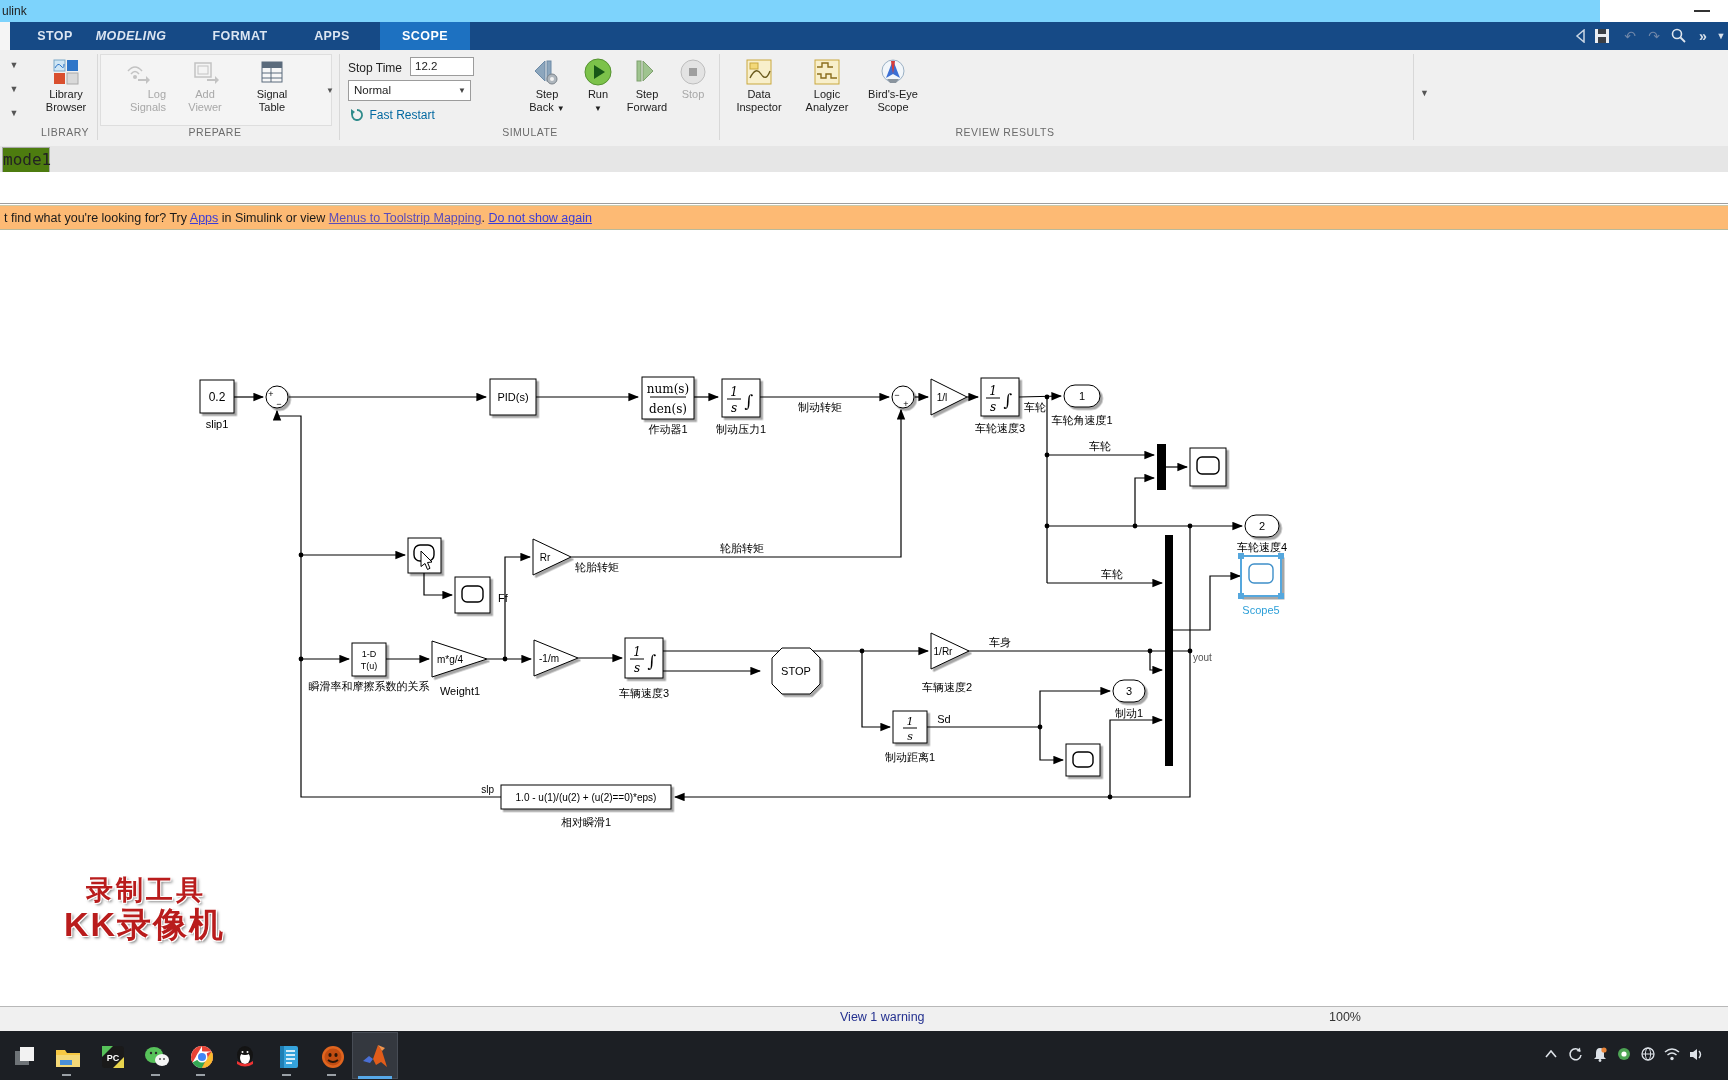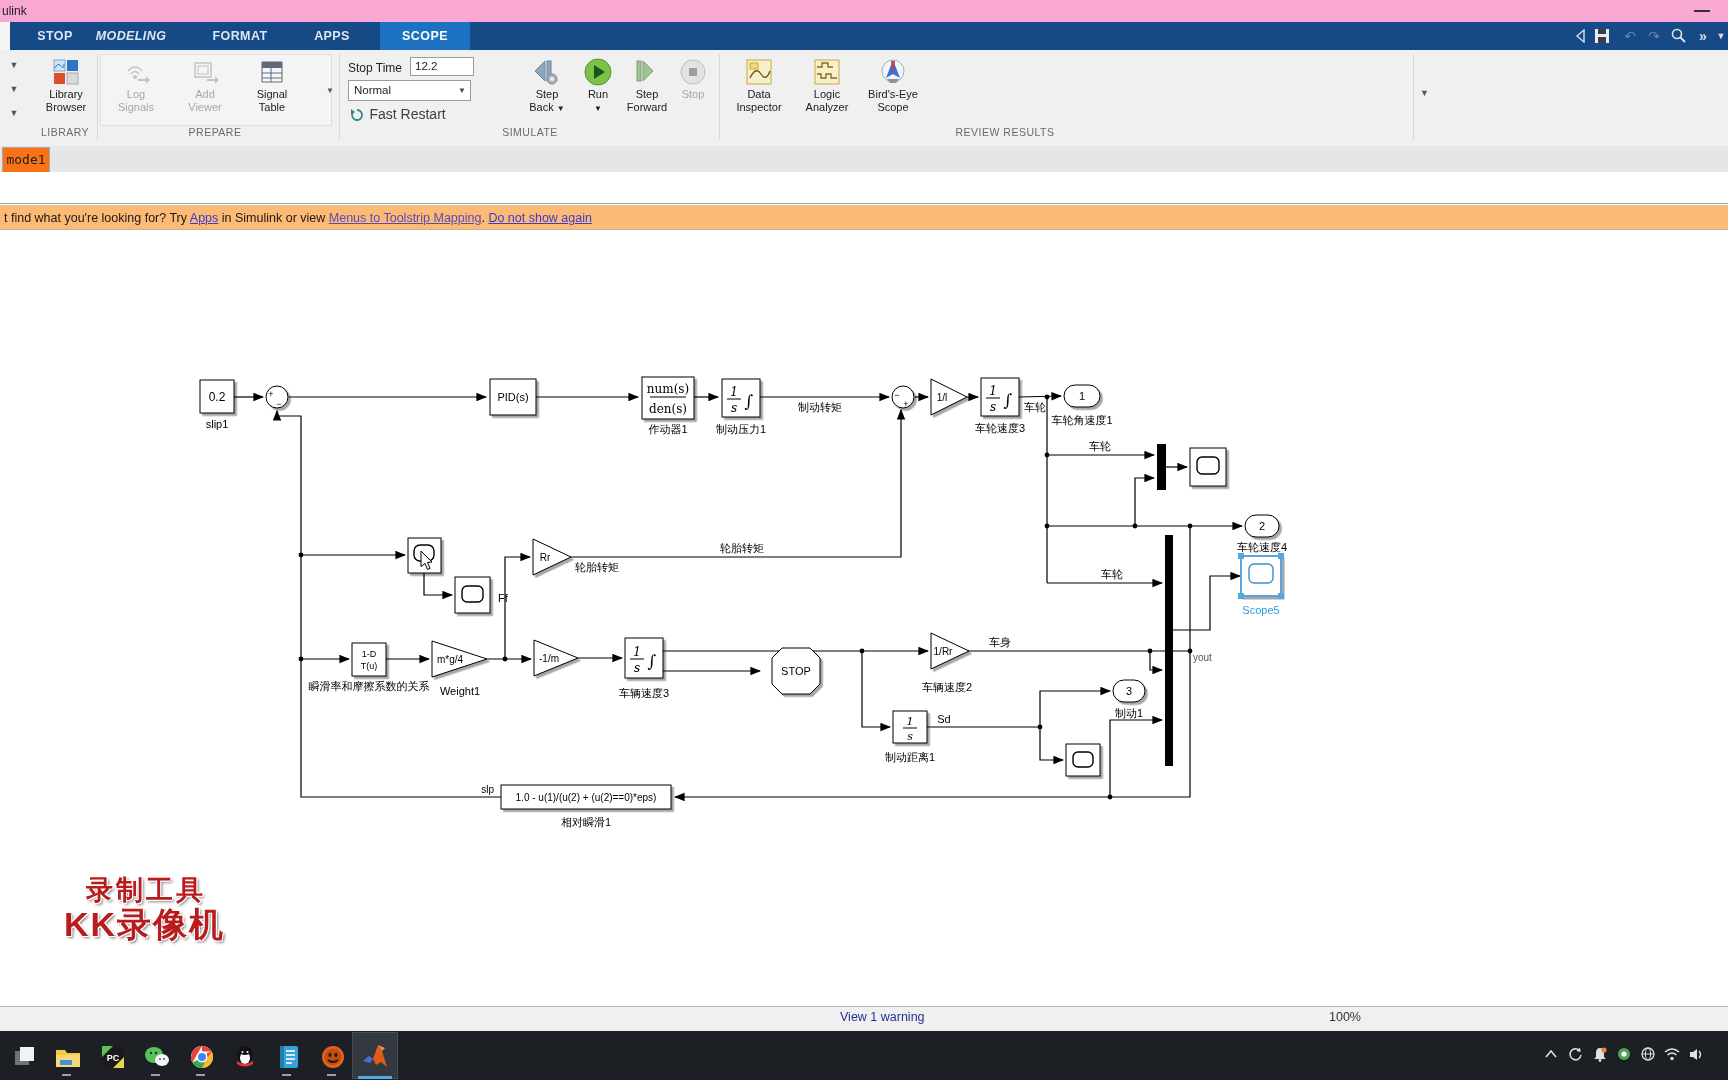--- a/index.html
+++ b/index.html
@@ -1,20 +1,20 @@
 <!DOCTYPE html>
 <html><head>
 <meta charset="utf-8">
 <style>
   html,body{margin:0;padding:0;}
   body{width:1728px;height:1080px;overflow:hidden;position:relative;
        font-family:"Liberation Sans",sans-serif;background:#fff;}
   .abs{position:absolute;}
   
-  #titlebar{left:0;top:0;width:1728px;height:22px;background:#f9a8d4;}
+  #titlebar{left:0;top:0;width:1600px;height:22px;background:#7dd3fc;}
   #title-text{left:2px;top:4px;font-size:12px;color:#222;}
   #min-btn{left:1694px;top:10px;width:16px;height:2px;background:#333;}
   
   #tabband{left:0;top:22px;width:1728px;height:28px;background:#164a86;}
   #tab-notch{left:0;top:22px;width:10px;height:28px;background:#f5f5f5;}
   .rtab{top:22px;height:28px;line-height:28px;text-align:center;color:#dce6f2;
         font-size:12.5px;font-weight:bold;letter-spacing:.4px;}
   .rtab.active{background:#1d71c1;color:#fff;}
   .qa{top:22px;height:28px;line-height:28px;color:#d7e0ea;text-align:center;font-size:14px;}
   
@@ -24,22 +24,22 @@
   .rbtn .ric{height:32px;display:flex;align-items:center;justify-content:center;}
   .rbtn .rlb{font-size:11px;color:#202020;line-height:13px;}
   .rbtn.disabled .rlb{color:#a8a8a8;}
   .grouplabel{top:126px;text-align:center;font-size:10.5px;color:#6b6b6b;letter-spacing:.5px;}
   #prepare-panel{left:100px;top:54px;width:230px;height:70px;background:#f4f4f4;
                  border:1px solid #dedede;}
   .miniarrow{left:6px;width:16px;text-align:center;color:#555;font-size:9px;}
   .field{background:#fff;border:1px solid #9c9c9c;font-size:11.5px;color:#222;}
   
   #doctabbar{left:0;top:146px;width:1728px;height:26px;background:#e6e6e6;border-bottom:1px solid #cfcfcf;}
-  #doctab{left:2px;top:147px;width:46px;height:25px;background:#f97316;border:1px solid #a9a9a9;border-bottom:none;
-          font-family:"DejaVu Sans Mono",monospace;font-size:13px;color:#222;text-align:center;line-height:24px;}
+  #doctab{left:2px;top:147px;width:46px;height:25px;background:#4d7c0f;border:1px solid #a9a9a9;border-bottom:none;
+          font-family:"DejaVu Sans Mono",monospace;font-size:16px;color:#222;text-align:center;line-height:24px;}
   #toolstrip-gap{left:0;top:172px;width:1728px;height:31px;background:#ffffff;}
   #bevel1{left:0;top:203px;width:1728px;height:1px;background:#9e9e9e;}
   #bevel2{left:0;top:204px;width:1728px;height:1px;background:#ffffff;}
   
   #notify{left:0;top:205px;width:1728px;height:25px;background:#fdba74;
           border-top:1px solid #c9c9a8;border-bottom:1px solid #b9b99a;
           font-size:12.5px;color:#1a1a1a;line-height:24px;padding-left:4px;box-sizing:border-box;}
   #notify a{cursor:pointer;text-decoration:underline;}
   .lnk-blue{color:#3b3bd6;}
   .lnk-purple{color:#5b4bb8;}
@@ -121,21 +121,21 @@
       <path d="M2,9 Q5,3 8,7 T11,5" stroke="#2e75c8" fill="none"></path>
       <rect x="14" y="1" width="11" height="11" fill="#2e75c8"></rect>
       <rect x="1" y="14" width="11" height="11" fill="#d94f2e"></rect>
       <rect x="14" y="14" width="11" height="11" fill="#d9d9d9" stroke="#aaa"></rect>
     </svg>
   </div>
   <div class="rlb"><span>Library</span><br><span>Browser</span></div>
 </div>
 <div class="abs grouplabel" style="left:10px;width:110px;">LIBRARY</div>
 
-<div class="abs rbtn disabled" style="left:106px;">
+<div class="abs rbtn disabled" style="left:106px;text-align:right;">
   <div class="ric">
     <svg width="28" height="26" opacity="0.45">
       <path d="M6,12 Q13,4 20,12" fill="none" stroke="#888" stroke-width="1.5"></path>
       <path d="M9,15 Q13,10 17,15" fill="none" stroke="#888" stroke-width="1.5"></path>
       <circle cx="13" cy="18" r="2" fill="#888"></circle>
       <path d="M16,20 L24,20 L24,17 L28,21 L24,25 L24,22 L16,22 Z" fill="#888"></path>
     </svg>
   </div>
   <div class="rlb"><span>Log</span><br><span>Signals</span></div>
 </div>
@@ -168,21 +168,21 @@
 <div class="abs field" style="left:410px;top:57px;width:58px;height:17px;line-height:17px;padding-left:4px;">12.2</div>
 <div class="abs field" style="left:348px;top:80px;width:116px;height:19px;line-height:19px;padding-left:5px;">
   <span>Normal</span>
   <span class="abs" style="right:4px;top:0;font-size:8px;color:#444;">▼</span>
 </div>
 <div class="abs" style="left:350px;top:105px;">
   <svg width="15" height="14" style="vertical-align:-3px">
     <path d="M7,2 A5,5 0 1 1 2.5,5" fill="none" stroke="#2e8b8b" stroke-width="1.8"></path>
     <path d="M1,1 L5,4 L1,7 Z" fill="#2e8b8b"></path>
   </svg>
-  <span style="font-size:14px;color:#404040;margin-top:30px;">Fast Restart</span>
+  <span style="font-size:12px;color:#0369a1;margin-top:30px;">Fast Restart</span>
 </div>
 
 <div class="abs rbtn" style="left:522px;width:50px;">
   <div class="ric">
     <svg width="30" height="28">
       <path d="M13,3 L3,13 L13,23 Z" fill="#8ca6bd" stroke="#6c8aa6"></path>
       <rect x="15" y="3" width="4" height="20" fill="#8ca6bd" stroke="#6c8aa6"></rect>
       <circle cx="20" cy="21" r="5" fill="#aeb6bd" stroke="#7c848b"></circle>
       <circle cx="20" cy="21" r="2" fill="#f0f0f0"></circle>
     </svg>

